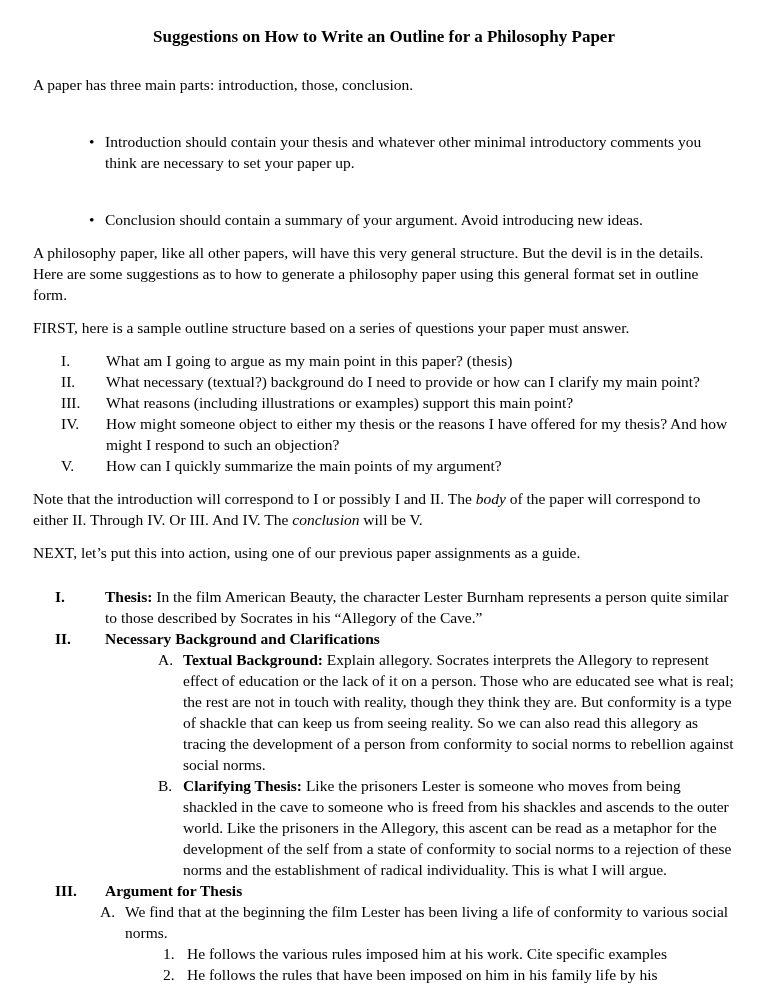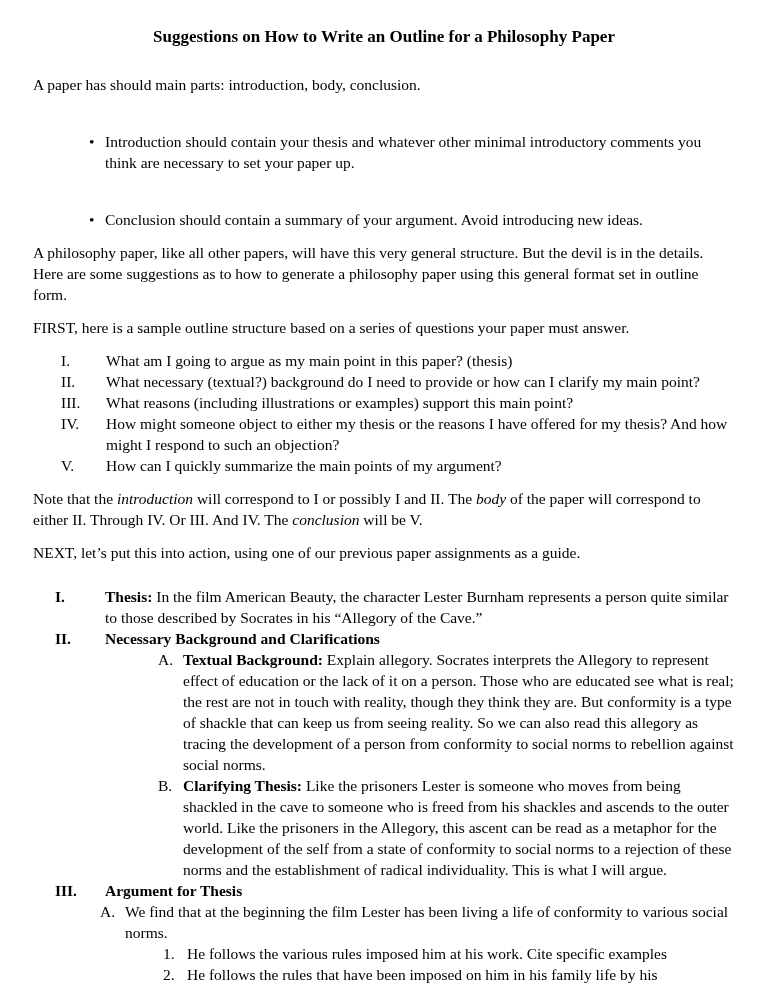--- a/index.html
+++ b/index.html
@@ -46,21 +46,21 @@
 </style>
 </head>
 <body>
 
 <div class="page">
 
   <div class="title">
     <div>Suggestions on How to Write an Outline for a Philosophy Paper</div>
   </div>
 
-  <p>A paper has should main parts: introduction, body, conclusion.</p>
+  <p>A paper has three main parts: introduction, those, conclusion.</p>
 
   <ul class="bullets">
     <li>Introduction should contain your thesis and whatever other minimal introductory comments you think are necessary to set your paper up.</li>
     <li>Conclusion should contain a summary of your argument. Avoid introducing new ideas.</li>
   </ul>
 
   <p class="block">A philosophy paper, like all other papers, will have this very general structure.  But the devil is in the details.  Here are some suggestions as to how to generate a philosophy paper using this general format set in outline form.</p>
 
   <p class="block">FIRST, here is a sample outline structure based on a series of questions your paper must answer.</p>
 
@@ -80,21 +80,21 @@
     <div class="q-row">
       <span class="q-label">IV.</span>
       <span class="q-text">How might someone object to either my thesis or the reasons I have offered for my thesis? And how might I respond to such an objection?</span>
     </div>
     <div class="q-row">
       <span class="q-label">V.</span>
       <span class="q-text">How can I quickly summarize the main points of my argument?</span>
     </div>
   </div>
 
-  <p class="block"><span>Note that the </span><span style="font-style: italic;">introduction</span><span> will correspond to I or possibly I and II.  The </span><span style="font-style: italic; text-align: center;">body</span><span> of the paper will correspond to either II. Through IV. Or III. And IV. The </span><span style="font-style: italic;">conclusion</span><span> will be V.</span></p>
+  <p class="block"><span>Note that the </span><span style="">introduction</span><span> will correspond to I or possibly I and II.  The </span><span style="font-style: italic; text-align: center;">body</span><span> of the paper will correspond to either II. Through IV. Or III. And IV. The </span><span style="font-style: italic;">conclusion</span><span> will be V.</span></p>
 
   <p class="next-gap">NEXT, let’s put this into action, using one of our previous paper assignments as a guide.</p>
 
   <div>
 
     <div class="o-row lvl1">
       <span class="o-label">I.</span>
       <span class="o-text"><span style="font-weight: bold;">Thesis:</span><span> In the film American Beauty, the character Lester Burnham represents a person quite similar to those described by Socrates in his “Allegory of the Cave.”</span></span>
     </div>
 

